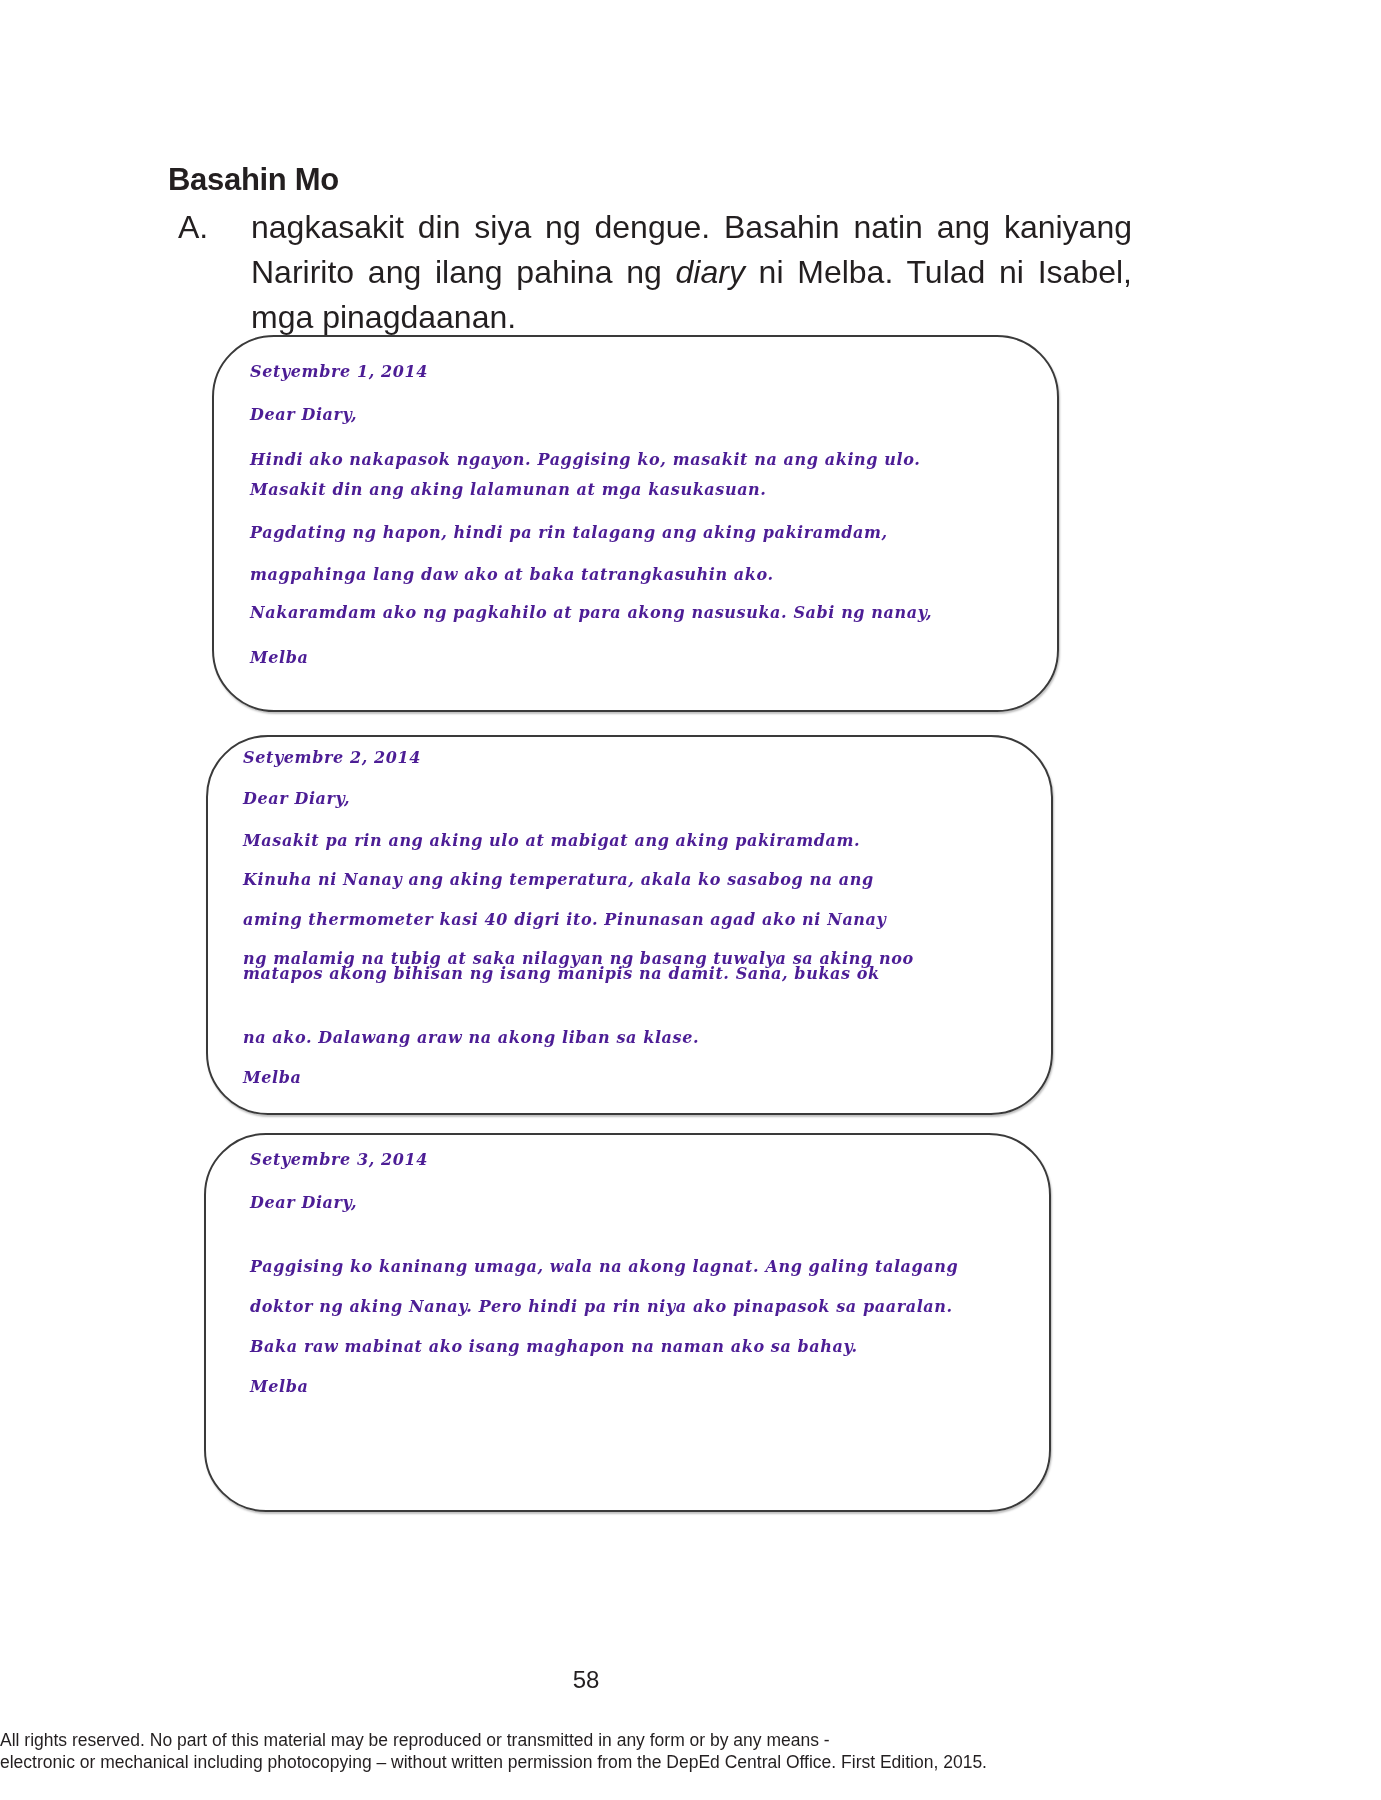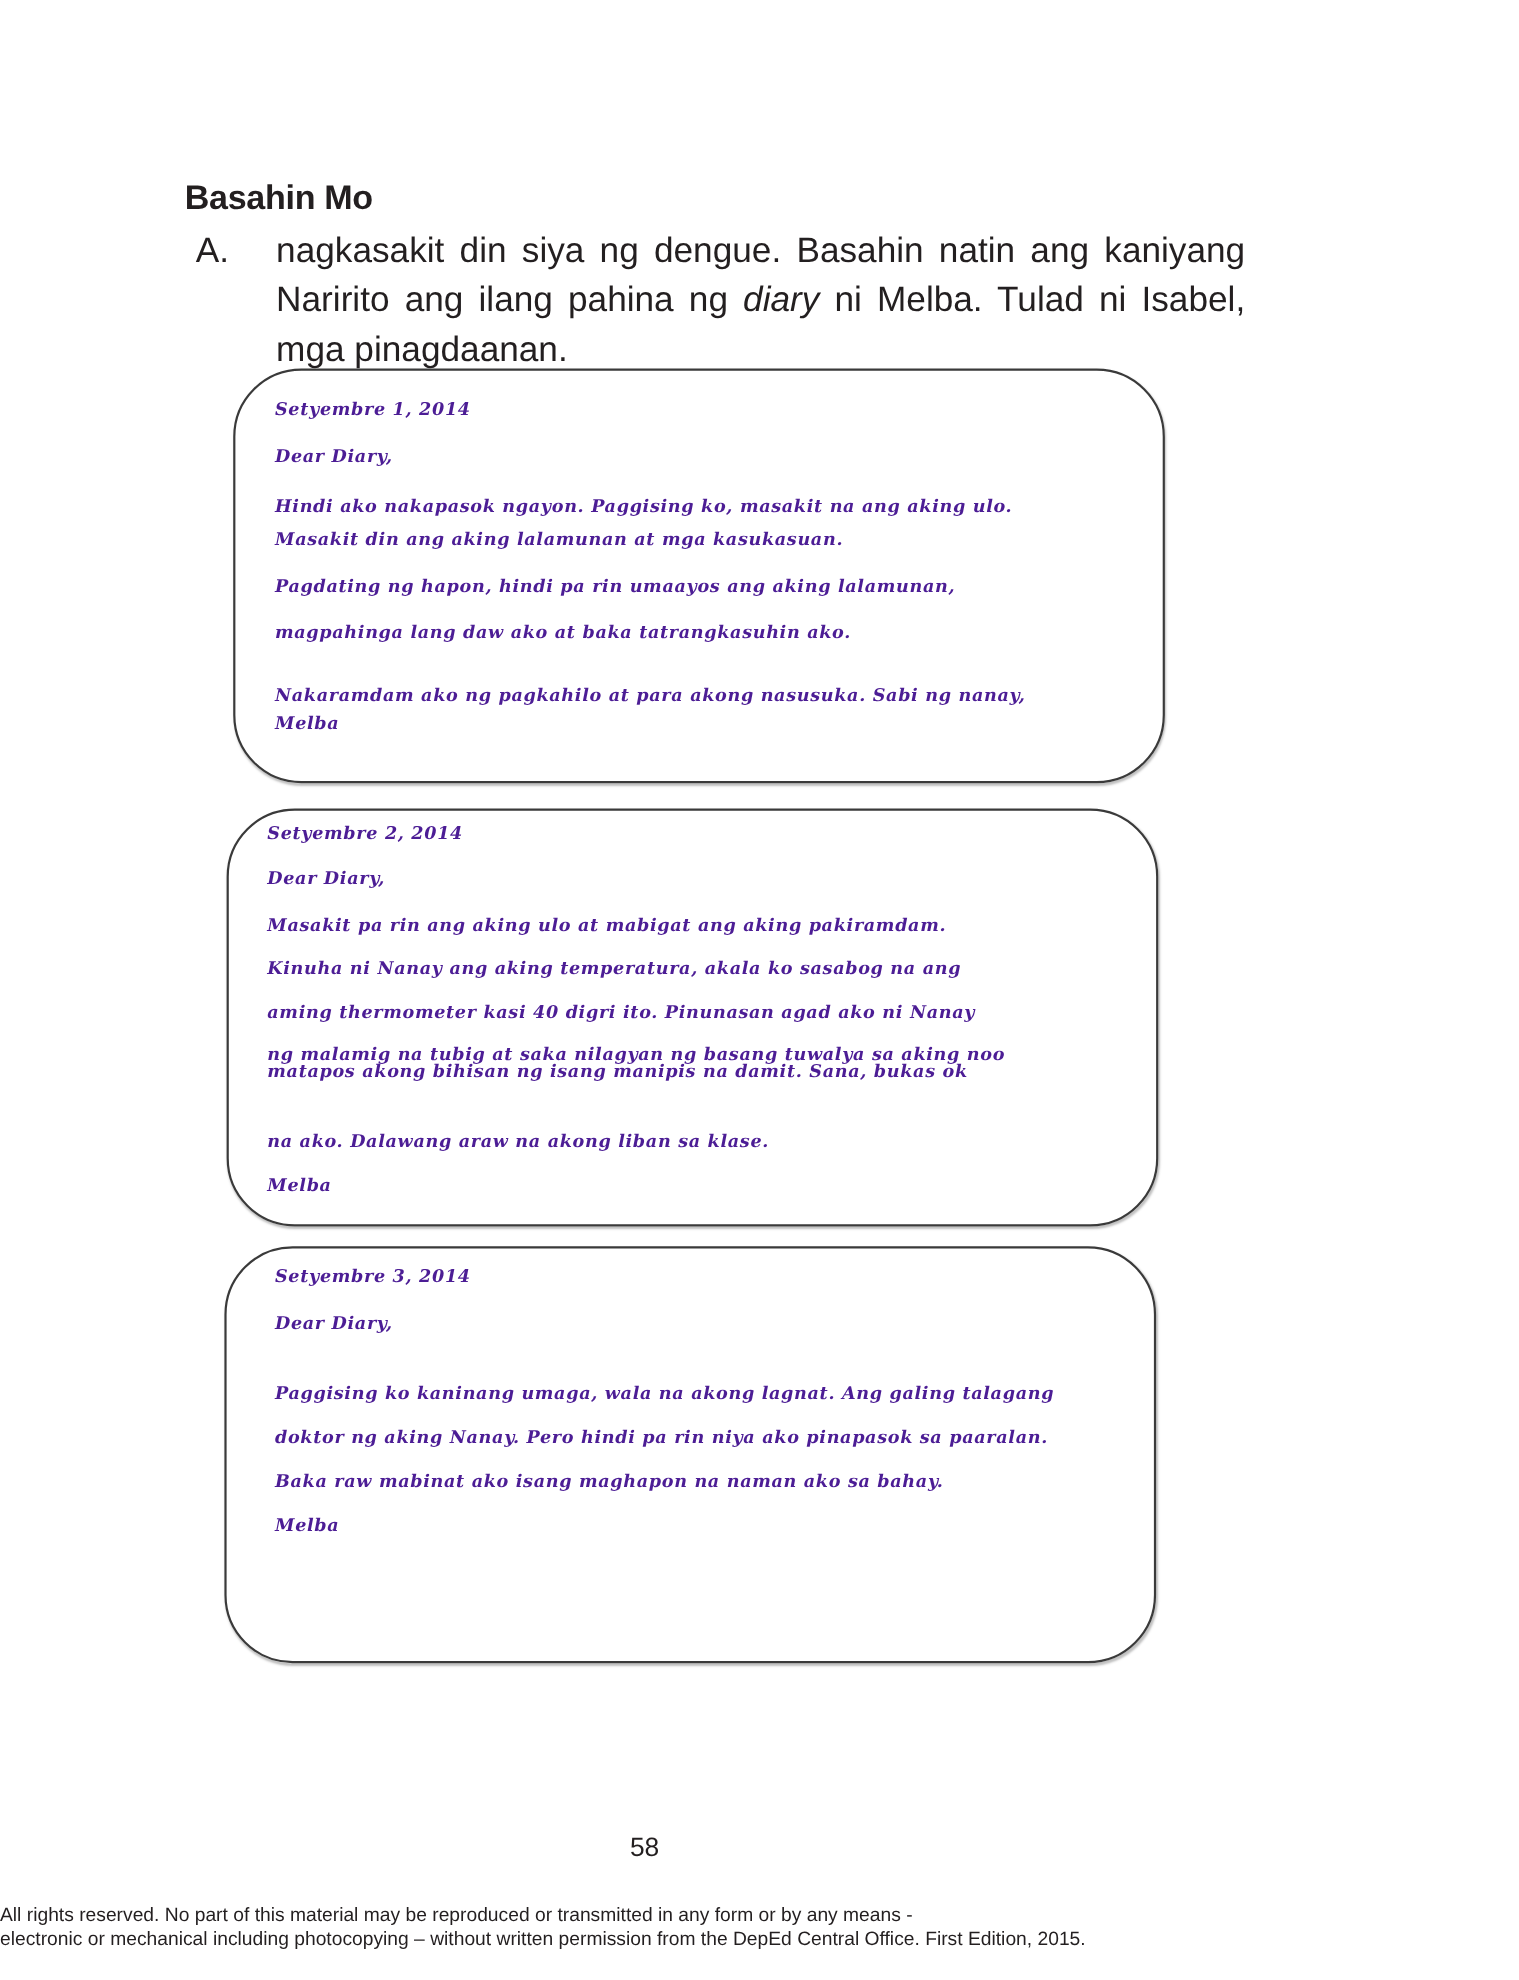--- a/index.html
+++ b/index.html
@@ -30,23 +30,23 @@
   <span class="l">nagkasakit din siya ng dengue. Basahin natin ang kaniyang</span>
   <span class="l"><span>Naririto ang ilang pahina ng </span><em>diary</em><span> ni Melba. Tulad ni Isabel,</span></span>
   <span class="l last">mga pinagdaanan.</span>
 </div>
 
 <div class="box" style="left:212px; top:335px; width:843px; height:373px;"></div>
 <div class="entry" style="left:250px; top:362px;">Setyembre 1, 2014</div>
 <div class="entry" style="left:250px; top:405px;">Dear Diary,</div>
 <div class="entry" style="left:250px; top:450px;">Hindi ako nakapasok ngayon.  Paggising ko, masakit na ang aking ulo.</div>
 <div class="entry" style="left:250px; top:480px;">Masakit din ang aking lalamunan at mga kasukasuan.</div>
-<div class="entry" style="left:250px; top:523px;">Pagdating ng hapon, hindi pa rin umaayos ang aking lalamunan,</div>
+<div class="entry" style="left:250px; top:523px;">Pagdating ng hapon, hindi pa rin talagang ang aking pakiramdam,</div>
 <div class="entry" style="left:250px; top:565px;">magpahinga lang daw ako at baka tatrangkasuhin ako.</div>
-<div class="entry" style="left:250px; top:622px;">Nakaramdam ako ng pagkahilo at para akong nasusuka. Sabi ng nanay,</div>
+<div class="entry" style="left:250px; top:603px;">Nakaramdam ako ng pagkahilo at para akong nasusuka. Sabi ng nanay,</div>
 <div class="entry" style="left:250px; top:648px;">Melba</div>
 
 <div class="box" style="left:206px; top:735px; width:843px; height:376px;"></div>
 <div class="entry" style="left:243px; top:748px;">Setyembre 2, 2014</div>
 <div class="entry" style="left:243px; top:789px;">Dear Diary,</div>
 <div class="entry" style="left:243px; top:831px;">Masakit pa rin ang aking ulo at mabigat ang aking pakiramdam.</div>
 <div class="entry" style="left:243px; top:870px;">Kinuha ni Nanay ang aking temperatura, akala ko sasabog na ang</div>
 <div class="entry" style="left:243px; top:910px;">aming thermometer kasi 40 digri ito. Pinunasan  agad ako ni Nanay</div>
 <div class="entry" style="left:243px; top:949px;">ng malamig na tubig at saka nilagyan ng basang tuwalya sa aking noo</div>
 <div class="entry" style="left:243px; top:964px;">matapos akong bihisan ng isang manipis na damit. Sana, bukas ok</div>

